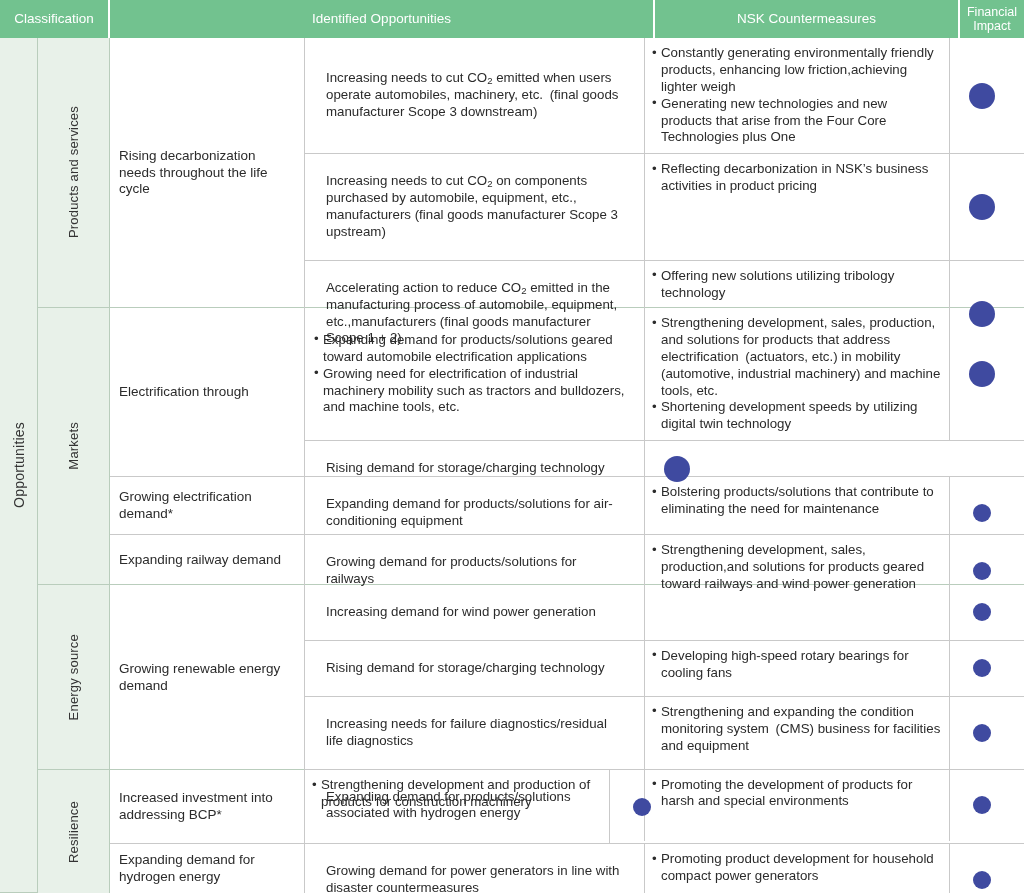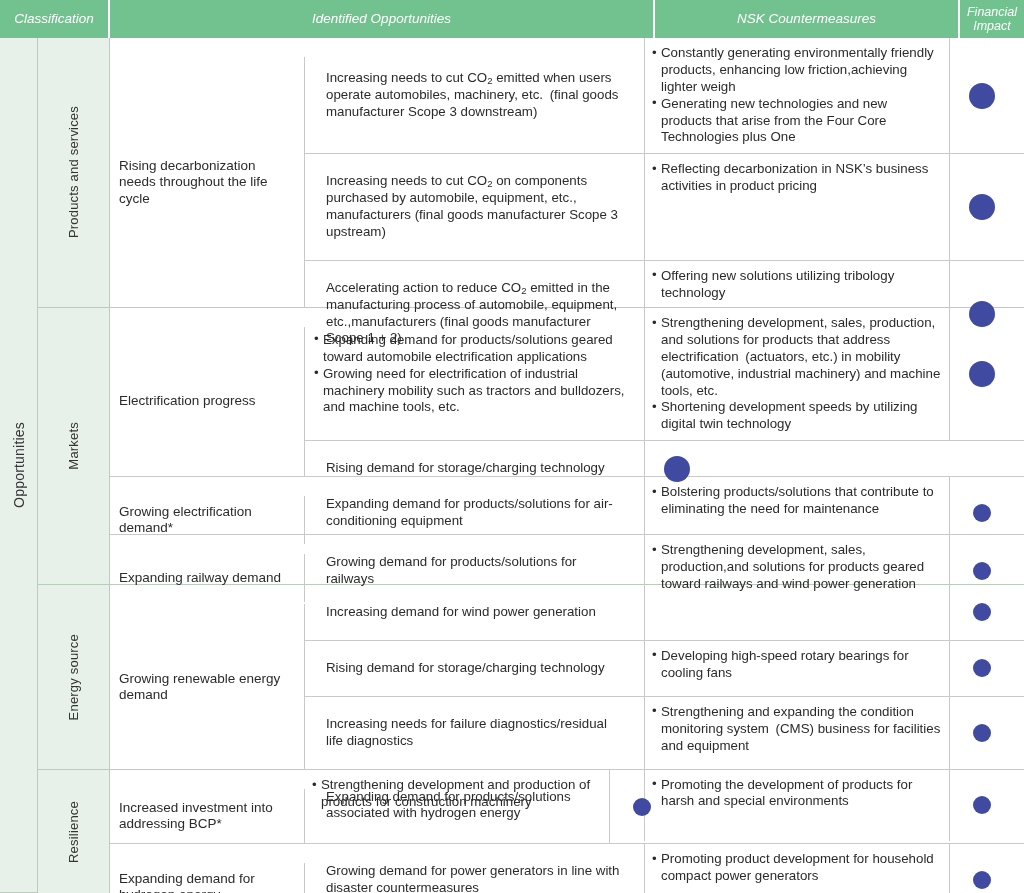--- a/index.html
+++ b/index.html
@@ -14,21 +14,20 @@
     position: relative;
     overflow: hidden;
     background: #ffffff;
   }
 
   
   .hdr {
     display: flex;
     height: 38px;
     width: 1024px;
-    font-style: italic;
   }
   .hdr-cell {
     background: #72c28f;
     color: #ffffff;
     font-size: 13.5px;
     display: flex;
     align-items: center;
     justify-content: center;
     text-align: center;
     line-height: 1.12;
@@ -108,21 +107,20 @@
   .theme-name {
     width: 195px;
     flex: 0 0 195px;
     border-right: 1px solid #c9c9c9;
     display: flex;
     align-items: center;
     padding: 24px 9px;
     font-size: 13.5px;
     color: #2b2b2b;
     line-height: 1.22;
-    margin-top: 19px;
   }
 
   .theme-rows {
     flex: 1;
     display: flex;
     flex-direction: column;
   }
 
   .row {
     display: flex;
@@ -268,21 +266,21 @@
         </div>
       </div>
 
       <div class="section" style="height:277px">
         <div class="cat">
           <span class="vtext small">Markets</span>
         </div>
         <div class="section-body">
 
           <div class="theme" style="height:169px">
-            <div class="theme-name">Electrification progress</div>
+            <div class="theme-name">Electrification through</div>
             <div class="theme-rows">
               <div class="row" style="flex:0 0 130px">
                 <div class="opp">
                   <ul class="bul">
                     <li>Expanding demand for products/solutions geared toward automobile electrification applications</li>
                     <li>Growing need for electrification of industrial machinery mobility such as tractors and bulldozers, and machine tools, etc.</li>
                   </ul>
                 </div>
                 <div class="nsk">
                   <ul class="bul">

